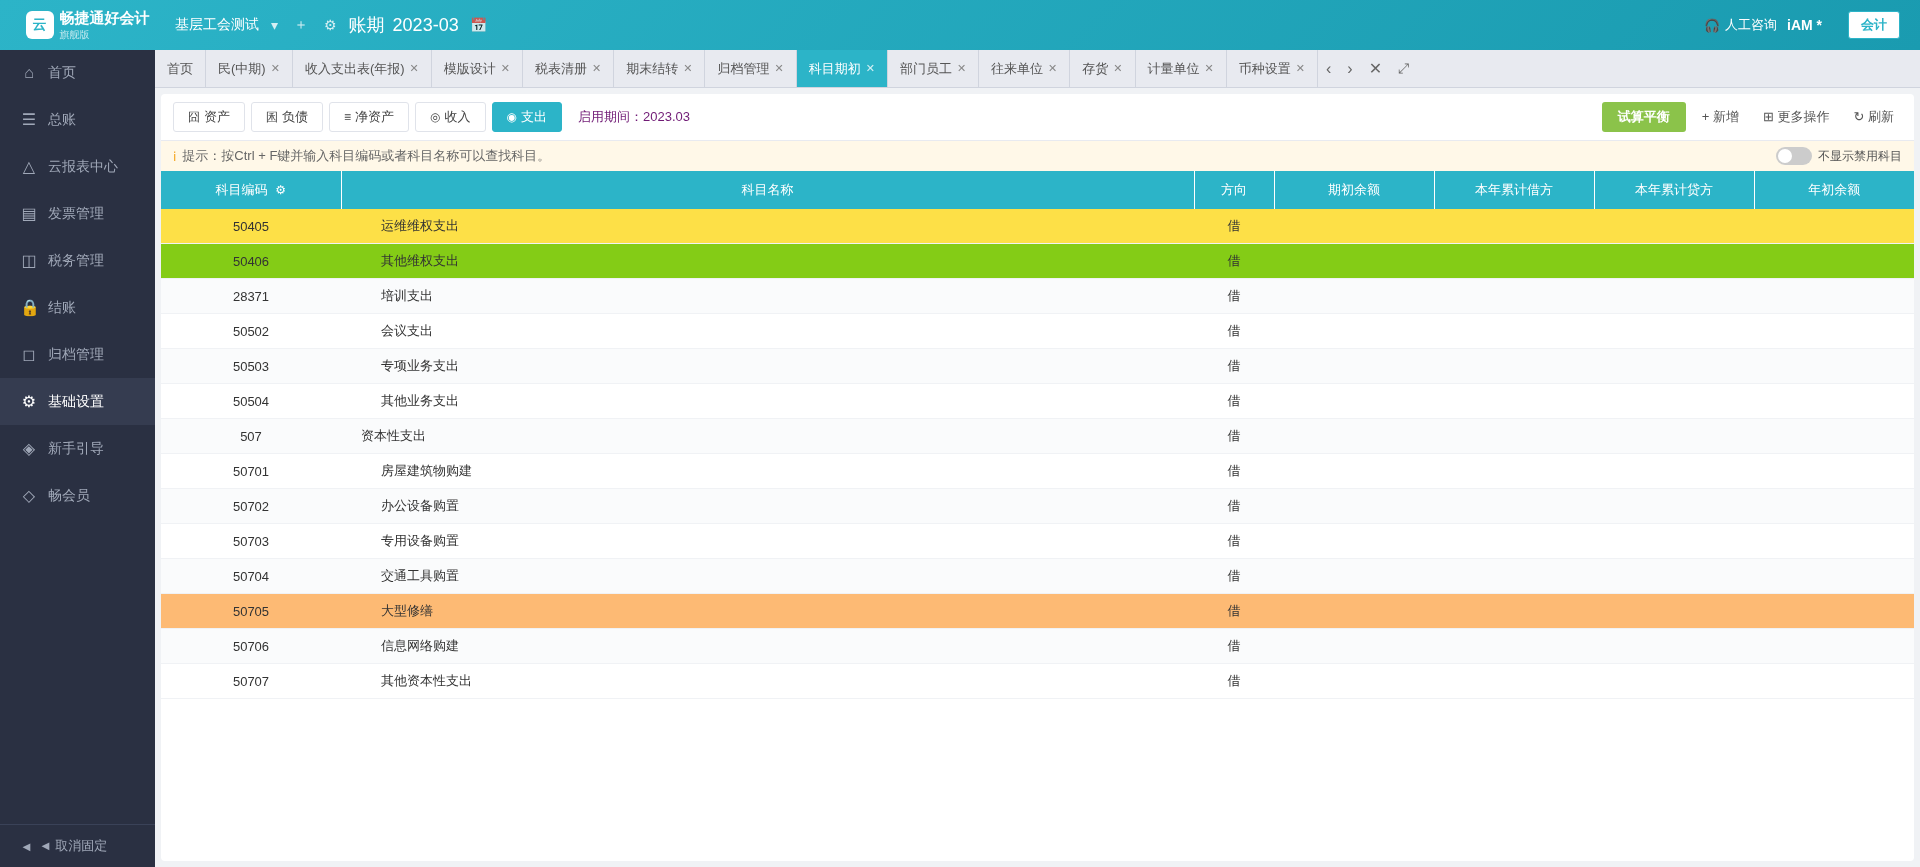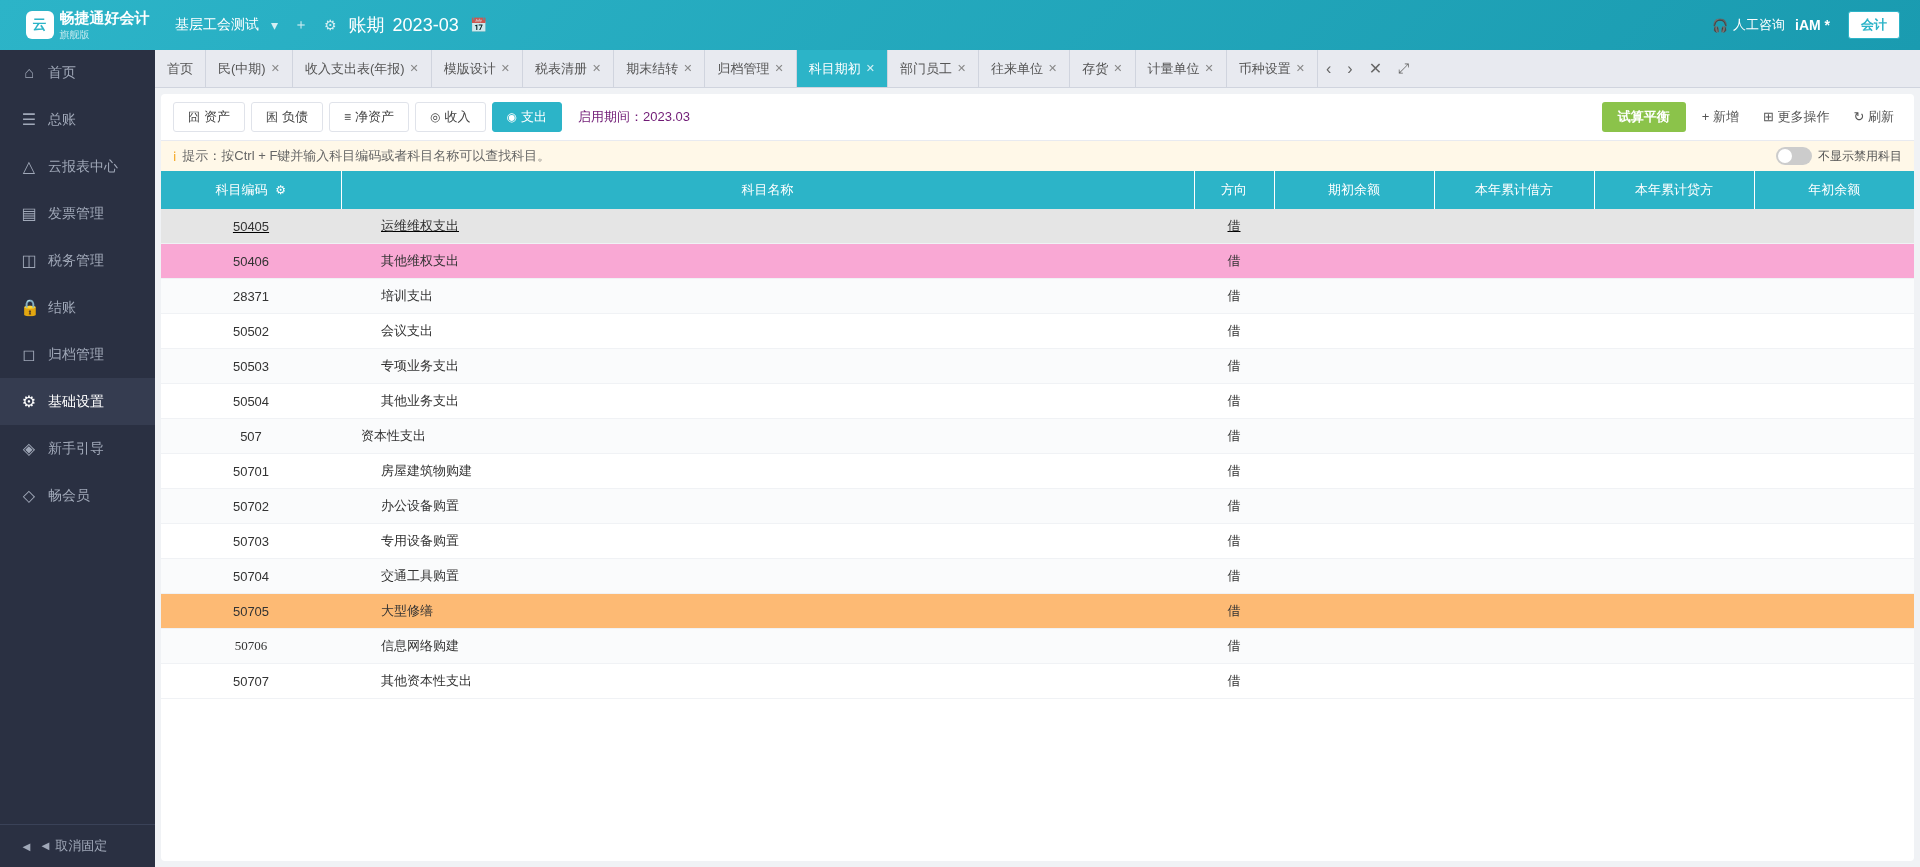--- a/index.html
+++ b/index.html
@@ -381,21 +381,21 @@
       margin-left: 4px;
       cursor: pointer;
       font-size: 12px;
     }
 
     
     .iam-badge {
       color: white;
       font-size: 14px;
       font-weight: bold;
-      margin-right: 8px;
+      margin-right: 16px;
     }
   </style>
 </head>
 <body>
 
 <div class="top-header">
   <div class="logo-area">
     <div class="logo-wrap">
       <div class="logo-icon">云</div>
       <div>
@@ -583,30 +583,30 @@
               </th>
               <th>科目名称</th>
               <th class="col-dir">方向</th>
               <th class="col-num">期初余额</th>
               <th class="col-num">本年累计借方</th>
               <th class="col-num">本年累计贷方</th>
               <th class="col-num">年初余额</th>
             </tr>
           </thead>
           <tbody id="table-body">
-          <tr style="background: #e5e5e5; text-decoration: underline;">
+          <tr style="background: #fde047;">
                 <td class="code-col">50405</td>
                 <td class="sub-indent">运维维权支出</td>
                 <td>借</td>
                 <td></td>
                 <td></td>
                 <td></td>
                 <td></td>
               </tr>
-              <tr style="background: #f9a8d4;">
+              <tr style="background: #84cc16;">
                 <td class="code-col">50406</td>
                 <td class="sub-indent">其他维权支出</td>
                 <td>借</td>
                 <td></td>
                 <td></td>
                 <td></td>
                 <td></td>
               </tr>
               <tr style="background: rgb(250, 251, 252);">
                 <td class="code-col">28371</td>
@@ -691,21 +691,21 @@
               </tr>
               <tr style="background: #fdba74;">
                 <td class="code-col">50705</td>
                 <td class="sub-indent">大型修缮</td>
                 <td>借</td>
                 <td></td>
                 <td></td>
                 <td></td>
                 <td></td>
               </tr>
-              <tr style="background: rgb(250, 251, 252); font-family: Liberation Serif, serif;">
+              <tr style="background: rgb(250, 251, 252);">
                 <td class="code-col">50706</td>
                 <td class="sub-indent">信息网络购建</td>
                 <td>借</td>
                 <td></td>
                 <td></td>
                 <td></td>
                 <td></td>
               </tr>
               <tr style="background: white;">
                 <td class="code-col">50707</td>

